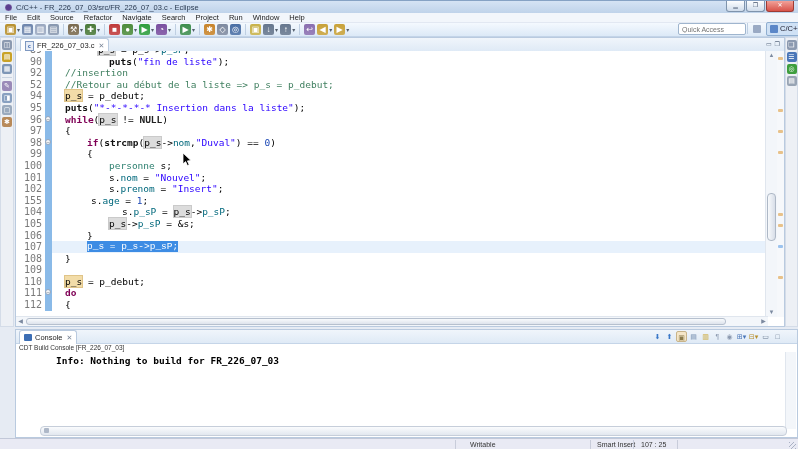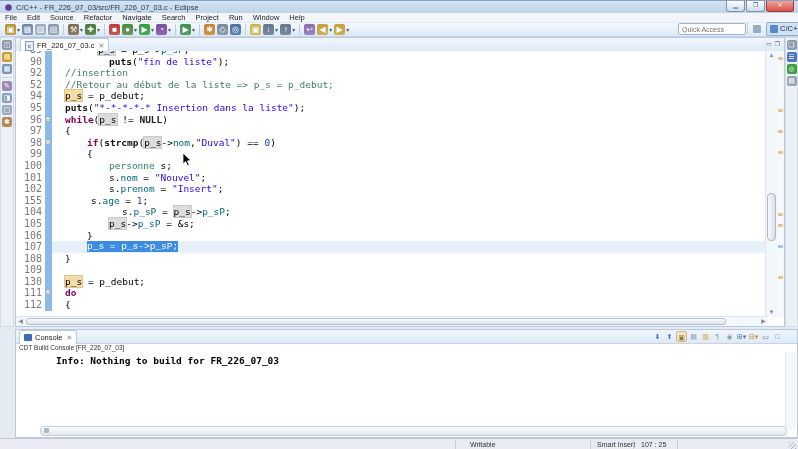--- a/index.html
+++ b/index.html
@@ -365,21 +365,21 @@
           <span class="lnum">108</span>
           <span class="foldcol"></span>
           <span class="ltext" style="padding-left: 13px;"><span>}</span></span>
         </div>
         <div class="codeline">
           <span class="lnum">109</span>
           <span class="foldcol"></span>
           <span class="ltext" style="padding-left: 13px;"></span>
         </div>
         <div class="codeline">
-          <span class="lnum">130</span>
+          <span class="lnum">110</span>
           <span class="foldcol"></span>
           <span class="ltext" style="padding-left: 13px;"><span class="tk-occw">p_s</span><span> = p_debut;</span></span>
         </div>
         <div class="codeline">
           <span class="lnum">111</span>
           <span class="foldcol">
             <span class="foldmark">–</span>
           </span>
           <span class="ltext" style="padding-left: 13px;"><span class="tk-k">do</span></span>
         </div>

